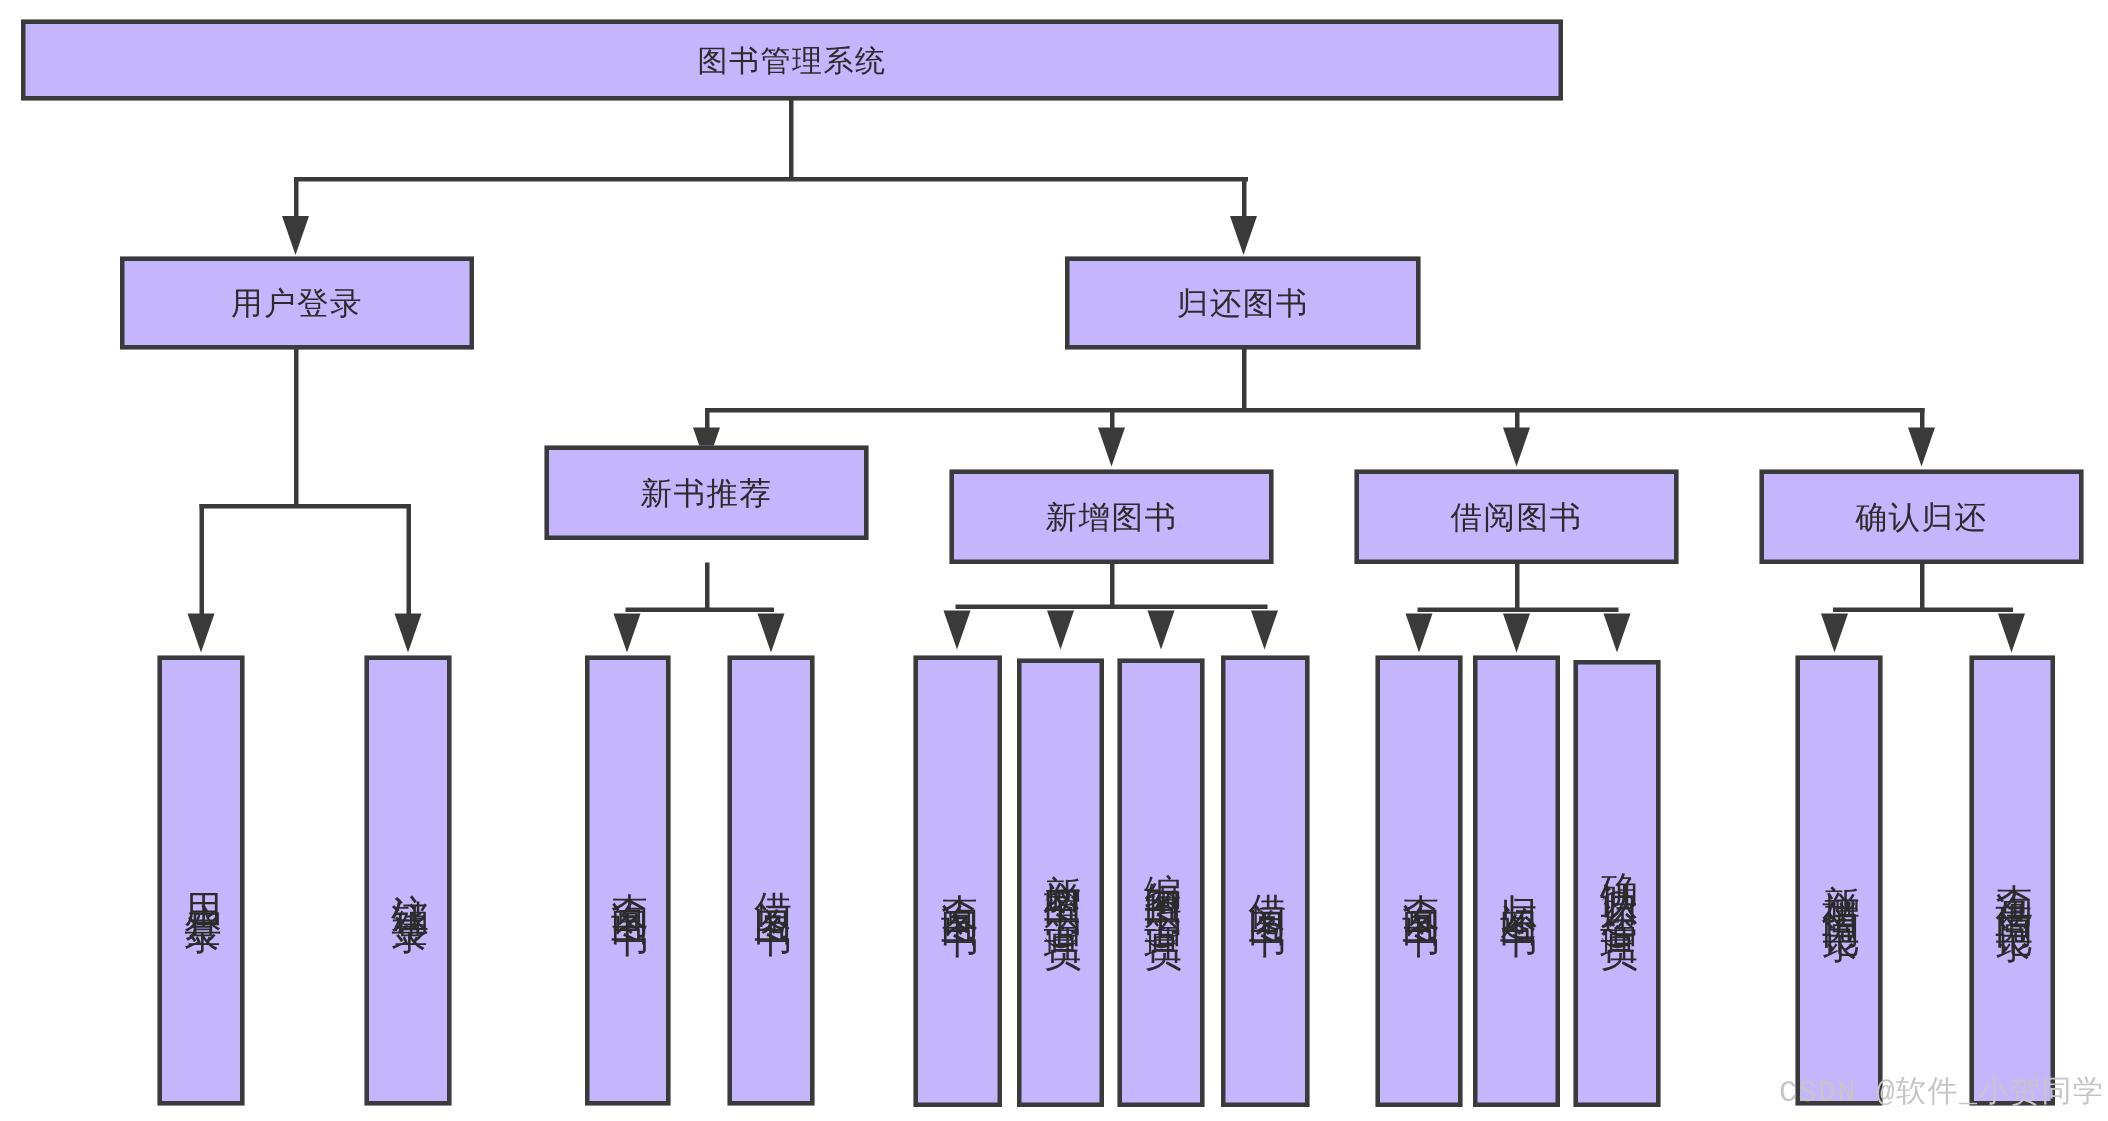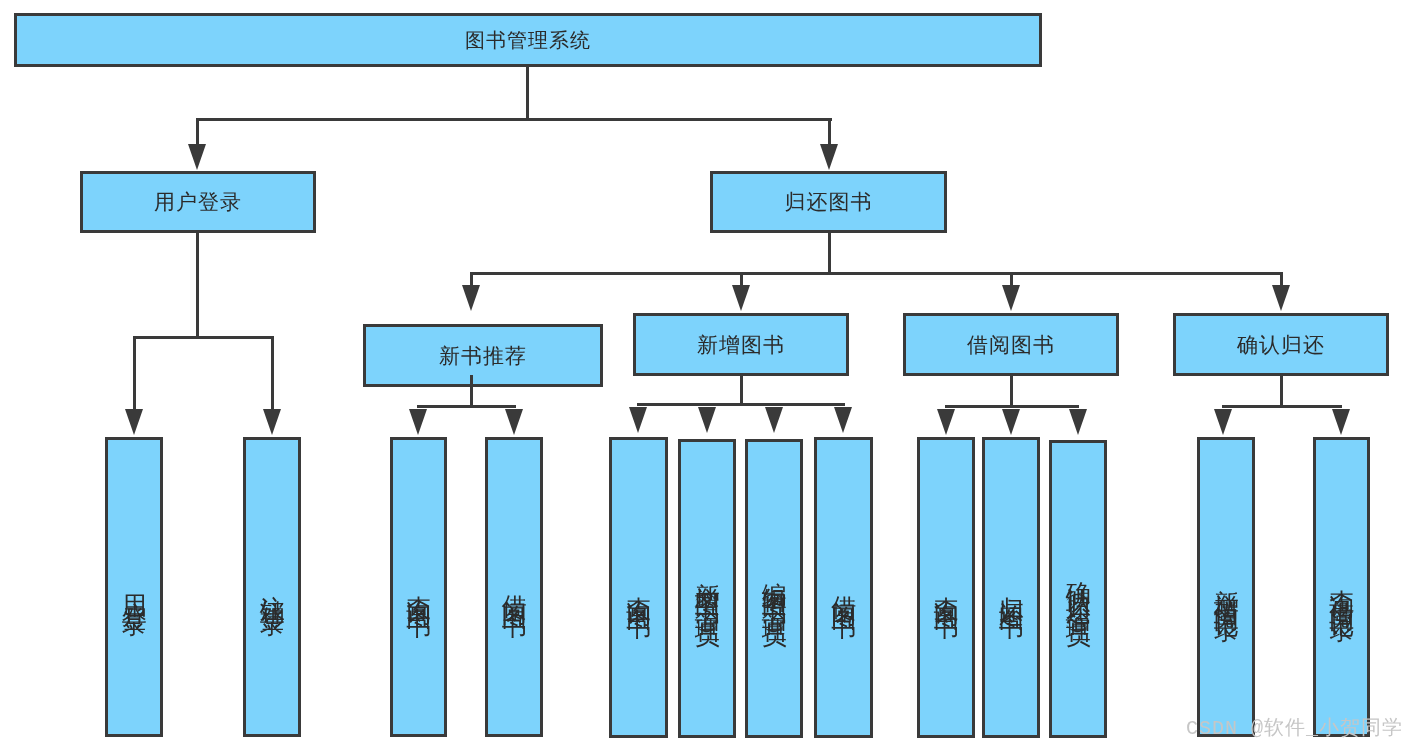--- a/index.html
+++ b/index.html
@@ -12,21 +12,21 @@
     position: relative;
     width: 1405px;
     height: 747px;
     background: #ffffff;
     overflow: hidden;
   }
   .box {
     position: absolute;
     box-sizing: border-box;
     border: 3px solid #3a3a3a;
-    background: #7dd3fc;
+    background: #c4b5fd;
     display: flex;
     align-items: center;
     justify-content: center;
     color: #2b2b2b;
     text-align: right;
   }
   .htext {
     font-size: 21px;
     letter-spacing: 1px;
     white-space: nowrap;
@@ -106,21 +106,21 @@
   <div class="hline" style="left:470px;top:272px;width:813px"></div>
   <div class="vline" style="left:470px;top:272px;height:16px"></div>
   <div class="vline" style="left:740px;top:272px;height:16px"></div>
   <div class="vline" style="left:1010px;top:272px;height:16px"></div>
   <div class="vline" style="left:1280px;top:272px;height:16px"></div>
   <div class="arrow" style="left:462px;top:285px"></div>
   <div class="arrow" style="left:732px;top:285px"></div>
   <div class="arrow" style="left:1002px;top:285px"></div>
   <div class="arrow" style="left:1272px;top:285px"></div>
 
-  <div class="box" style="left:363px;top:324px;width:240px;height:63px">
+  <div class="box" style="left:363px;top:297px;width:216px;height:63px">
     <span class="htext">新书推荐</span>
   </div>
   <div class="box" style="left:633px;top:313px;width:216px;height:63px">
     <span class="htext">新增图书</span>
   </div>
   <div class="box" style="left:903px;top:313px;width:216px;height:63px">
     <span class="htext">借阅图书</span>
   </div>
   <div class="box" style="left:1173px;top:313px;width:216px;height:63px">
     <span class="htext">确认归还</span>

